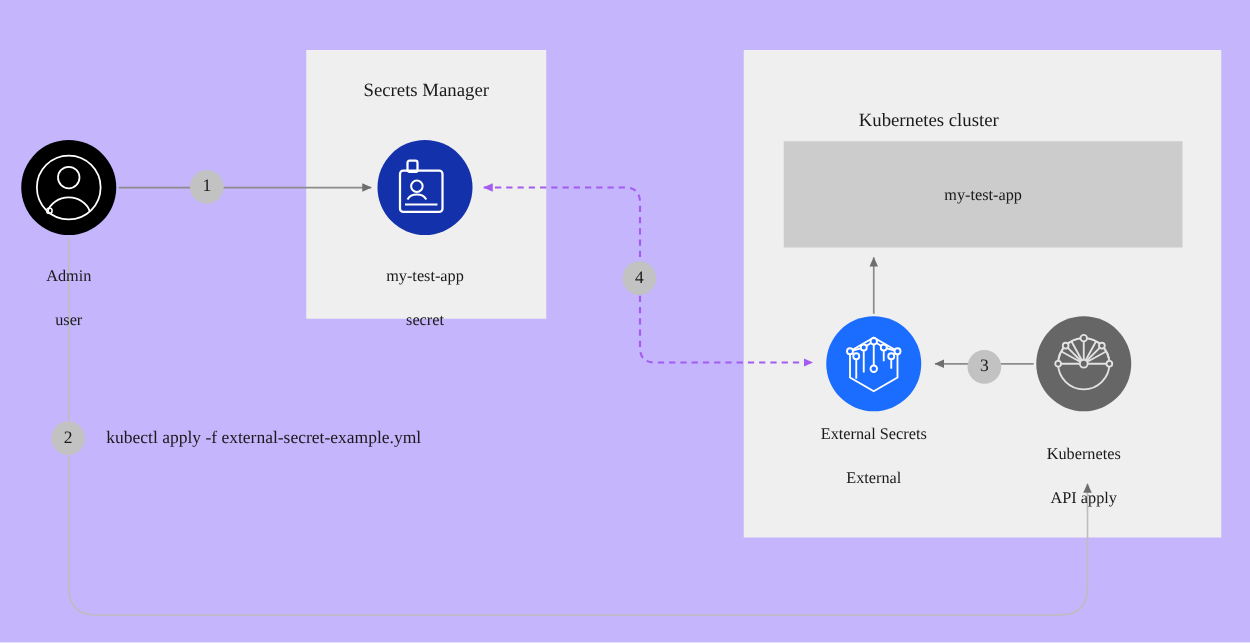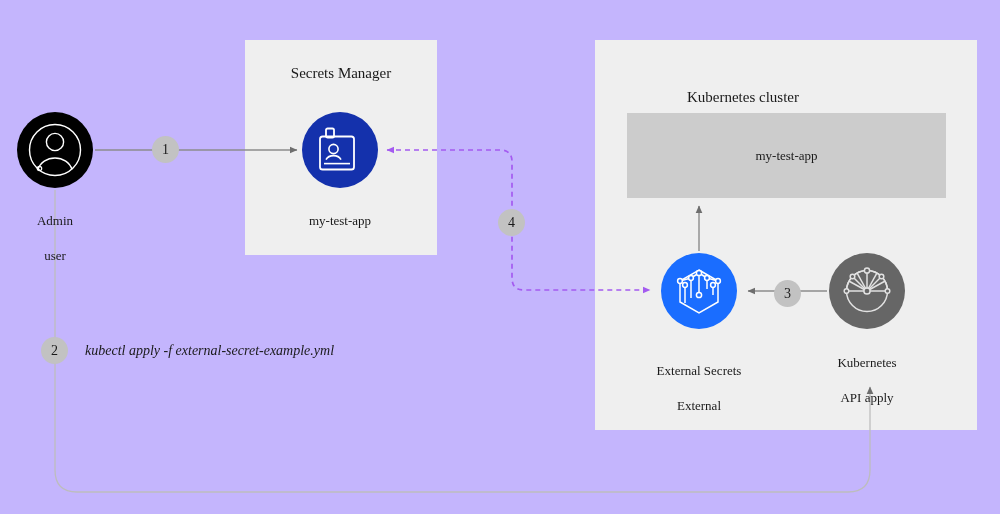--- a/index.html
+++ b/index.html
@@ -71,21 +71,20 @@
     align-items: center;
     justify-content: center;
     z-index: 20;
   }
   .cmd-label {
     position: absolute;
     font-size: 14px;
     color: #1a1a1a;
     white-space: nowrap;
     z-index: 15;
-    font-style: italic;
   }
   svg.edges {
     position: absolute;
     left: 0;
     top: 0;
     width: 1000px;
     height: 514px;
     overflow: visible;
   }
 </style>
@@ -153,20 +152,21 @@
       <svg width="44" height="46" viewBox="0 0 44 46">
         <rect x="8" y="1.5" width="8" height="9" rx="1.6" fill="none" stroke="#ffffff" stroke-width="1.8"></rect>
         <rect x="2" y="9.5" width="34" height="33" rx="2.6" fill="none" stroke="#ffffff" stroke-width="1.8"></rect>
         <circle cx="15.5" cy="22" r="4.6" fill="none" stroke="#ffffff" stroke-width="1.6"></circle>
         <path d="M8,32.6 a8.2,6.6 0 0 1 15,0" fill="none" stroke="#ffffff" stroke-width="1.6"></path>
         <line x1="6" y1="36.6" x2="32" y2="36.6" stroke="#ffffff" stroke-width="1.6"></line>
       </svg>
     </div>
     <div class="node-label" style="left:250px; top:194px;">
       <div>my-test-app</div>
+      <div>secret</div>
     </div>
   </div>
 
   <div class="node" style="left:0px; top:0px;">
     <div class="node-circle" style="left:661px; top:253px; width:76px; height:76px; background:#1a6dff;">
       <svg width="52" height="52" viewBox="0 0 52 52">
         <g fill="none" stroke="#ffffff" stroke-width="1.5">
           <path d="M26,5 L45,16 L45,37 L26,48 L7,37 L7,16 Z"></path>
           <line x1="7" y1="16" x2="18" y2="13"></line>
           <line x1="45" y1="16" x2="34" y2="13"></line>
@@ -183,21 +183,21 @@
           <circle cx="18" cy="13" r="2.4"></circle>
           <circle cx="34" cy="13" r="2.4"></circle>
           <circle cx="7" cy="16" r="2.4"></circle>
           <circle cx="45" cy="16" r="2.4"></circle>
           <circle cx="12" cy="20" r="2.4"></circle>
           <circle cx="40" cy="20" r="2.4"></circle>
           <circle cx="26" cy="30" r="2.6"></circle>
         </g>
       </svg>
     </div>
-    <div class="node-label" style="left:609px; top:344px;">
+    <div class="node-label" style="left:609px; top:320px;">
       <div>External Secrets</div>
       <div>External</div>
     </div>
   </div>
 
   <div class="node" style="left:0px; top:0px;">
     <div class="node-circle" style="left:829px; top:253px; width:76px; height:76px; background:#666666;">
       <svg width="54" height="54" viewBox="0 0 54 54">
         <g fill="none" stroke="#e2e2e2" stroke-width="1.5">
           <circle cx="27" cy="27" r="20.5"></circle>

